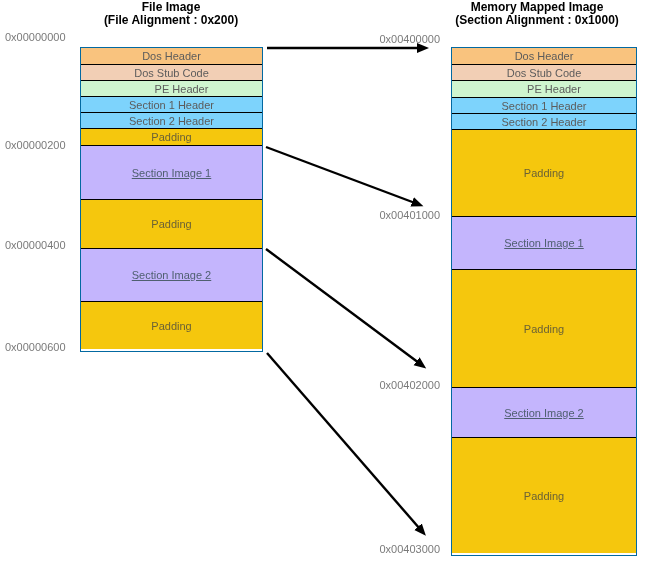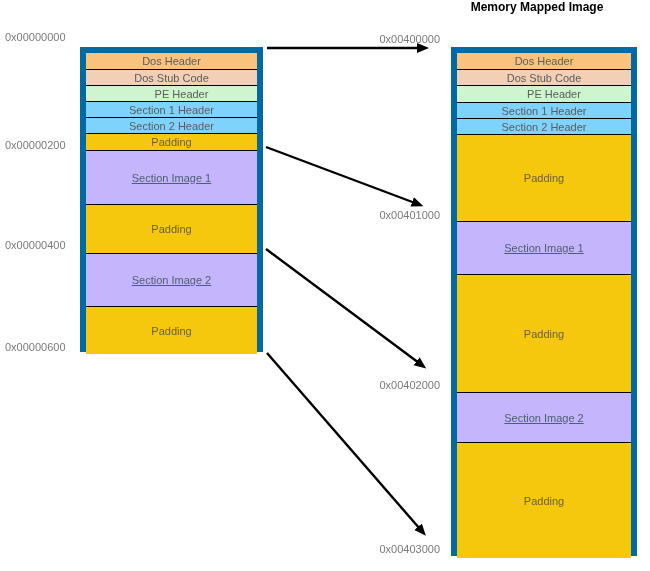--- a/index.html
+++ b/index.html
@@ -21,21 +21,21 @@
   .addr{
     position:absolute;
     font-size:11px;
     color:#7a7a7a;
     text-align:right;
     transform:translateY(-50%);
     white-space:nowrap;
   }
   .box{
     position:absolute;
-    border:6px solid #0369a1;
+    border:1px solid #0369a1;
     box-sizing:border-box;
     display:flex;
     flex-direction:column;
     background:#ffffff;
   }
   .row{
     box-sizing:border-box;
     border-bottom:1px solid #000000;
     display:flex;
     align-items:center;
@@ -52,23 +52,28 @@
   .c-pad{background:#F5C70D;color:#6b6236;}
   .c-img{background:#c4b5fd;color:#4f5f70;text-decoration:underline;}
   #arrows{position:absolute;top:0;left:0;pointer-events:none;}
   #arrows line{stroke:#000000;stroke-width:2.4;}
 </style>
 </head>
 <body>
 
 <div id="canvas">
 
+  <div class="title-block" style="top:1px;left:61px;width:220px;">
+    <div>File Image</div>
+    <div>(File Alignment : 0x200)</div>
+  </div>
 
   <div class="title-block" style="top:1px;left:427px;width:220px;">
     <div>Memory Mapped Image</div>
+    <div>(Section Alignment : 0x1000)</div>
   </div>
 
   <div class="addr" style="top:37px;left:5px;width:60px;">0x00000000</div>
   <div class="addr" style="top:145px;left:5px;width:60px;">0x00000200</div>
   <div class="addr" style="top:245px;left:5px;width:60px;text-align:center;">0x00000400</div>
   <div class="addr" style="top:347px;left:5px;width:48px;">0x00000600</div>
 
   <div class="addr" style="top:39px;left:368px;width:72px;">0x00400000</div>
   <div class="addr" style="top:215px;left:368px;width:72px;">0x00401000</div>
   <div class="addr" style="top:385px;left:368px;width:72px;">0x00402000</div>

